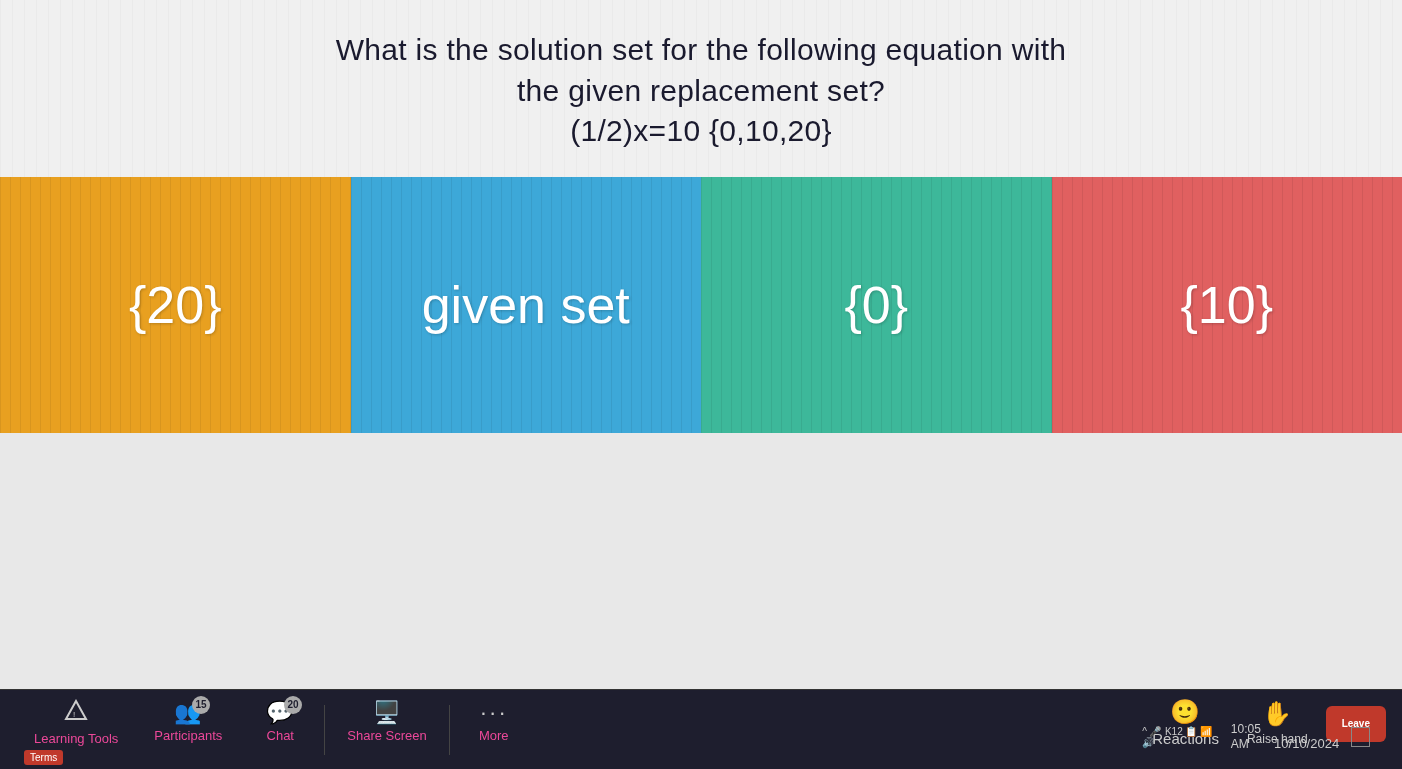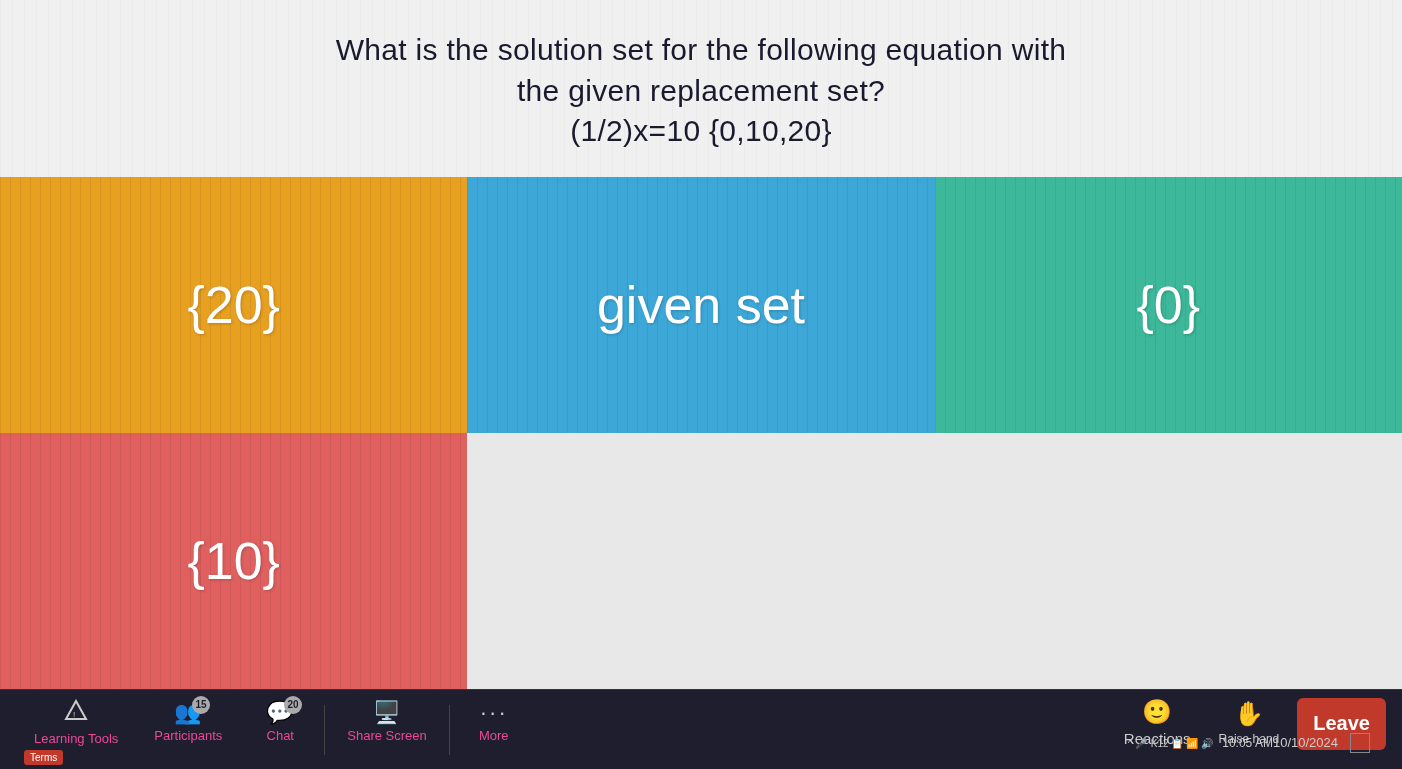--- a/index.html
+++ b/index.html
@@ -33,21 +33,21 @@
       font-weight: 400;
       color: #1a1a2e;
       line-height: 1.35;
       letter-spacing: 0.3px;
     }
 
     
     #answers-grid {
       flex: 1 1 auto;
       display: grid;
-      grid-template-columns: 1fr 1fr 1fr;
+      grid-template-columns: 1fr 1fr 1fr 1fr;
       grid-template-rows: 1fr 1fr;
       overflow: hidden;
     }
 
     .answer-cell {
       display: flex;
       align-items: center;
       justify-content: center;
       cursor: pointer;
       position: relative;
@@ -170,26 +170,26 @@
     .toolbar-right-item .icon-area {
       font-size: 22px;
     }
 
     .leave-btn {
       background: #c0392b;
       color: white;
       border: none;
       border-radius: 6px;
       padding: 8px 16px;
-      font-size: 20px;
+      font-size: 10px;
       font-weight: 600;
       cursor: pointer;
       align-self: center;
       margin-top: 2px;
-      height: 52px;
+      height: 36px;
     }
 
     
     #system-tray {
       position: absolute;
       right: 16px;
       bottom: 2px;
       display: flex;
       align-items: center;
       gap: 8px;

